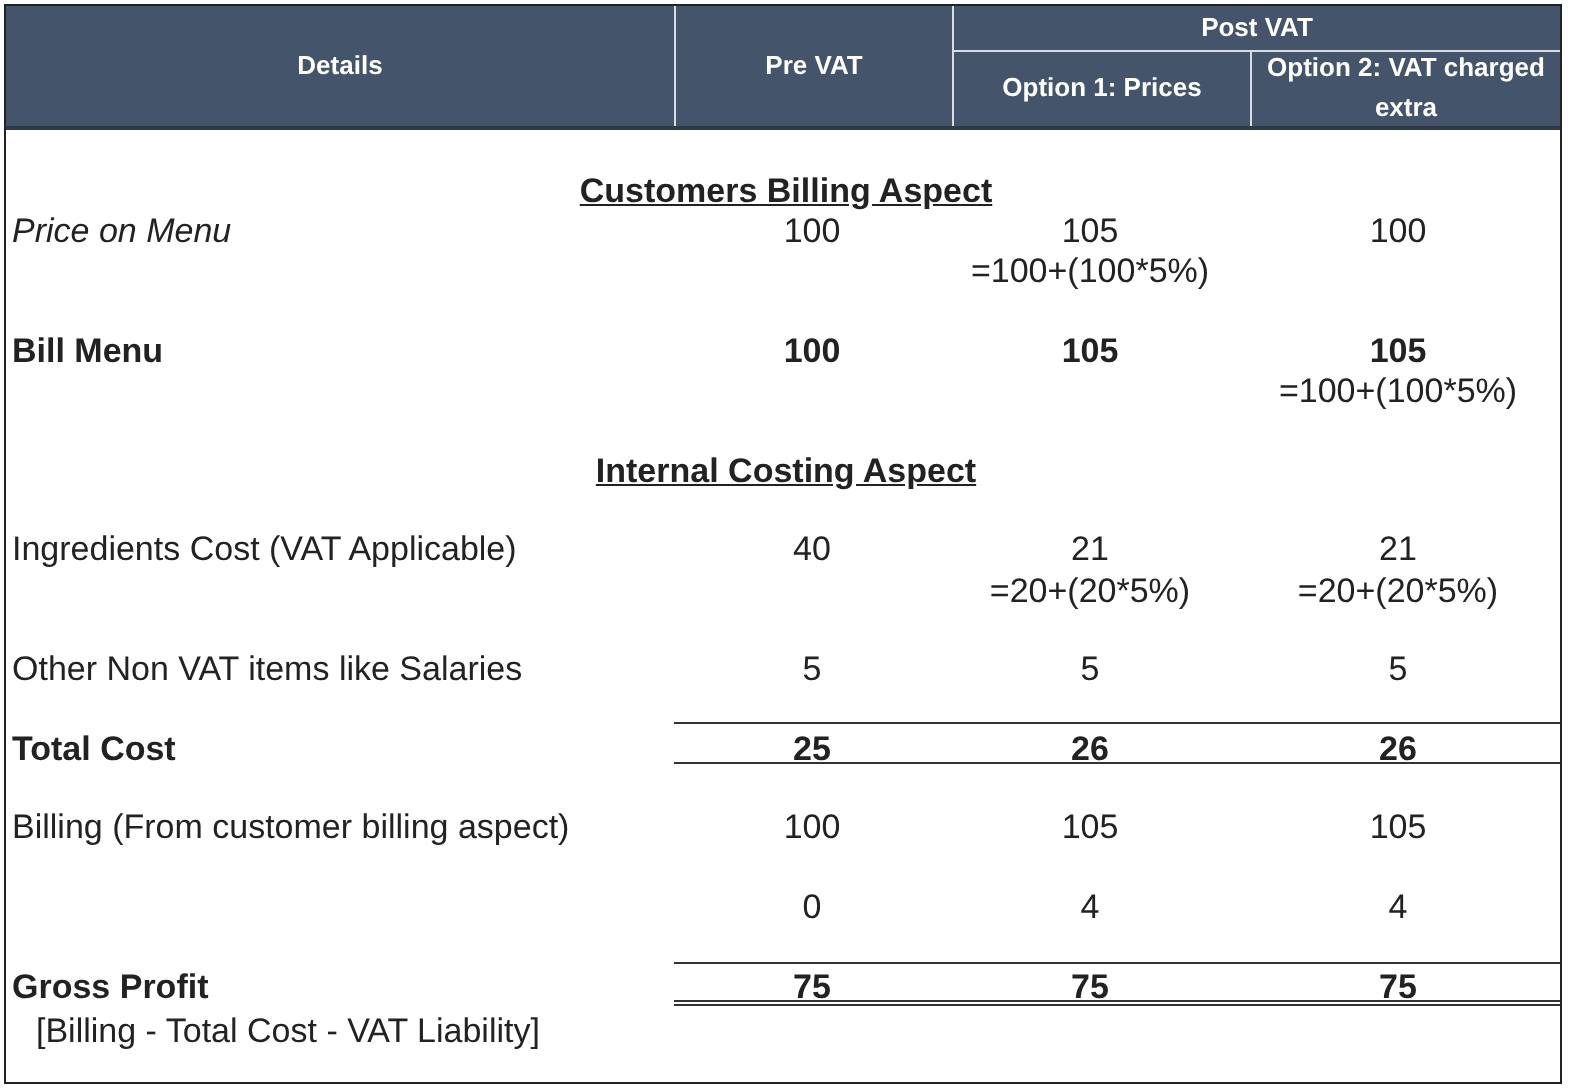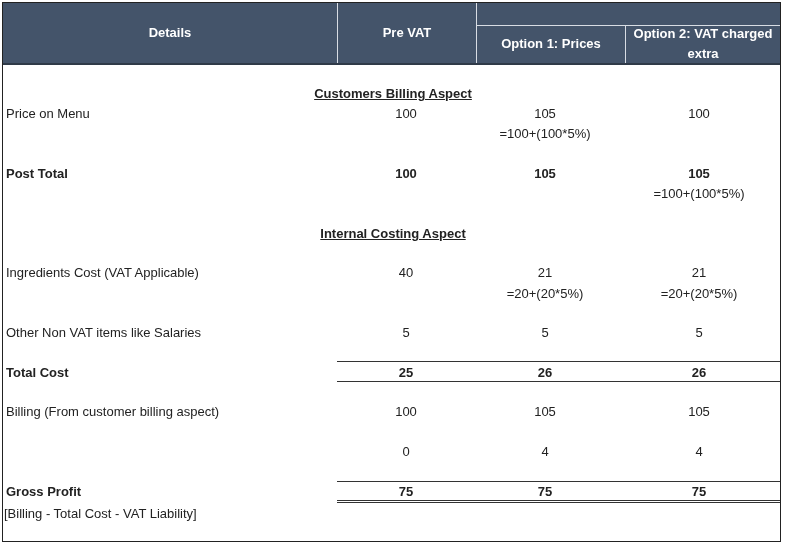--- a/index.html
+++ b/index.html
@@ -3,57 +3,58 @@
 <meta charset="utf-8">
 <style>
   html, body { margin: 0; padding: 0; background: #ffffff; }
   body { width: 786px; height: 546px; position: relative; overflow: hidden; font-family: "Liberation Sans", "DejaVu Sans", sans-serif; color: #222; }
   .frame { position: absolute; left: 2px; top: 2px; width: 779px; height: 540px; border: 1px solid #222; border-right: 1px solid #222; box-sizing: border-box; background: #fff; }
   .hdr { position: absolute; left: 0; top: 0; width: 777px; height: 60px; background: #44546a; color: #fff; font-weight: bold; font-size: 13px; }
   .hdr .cell { position: absolute; display: flex; align-items: center; justify-content: center; text-align: center; line-height: 20px; }
   .vline { position: absolute; top: 0; width: 1px; background: #d8dde4; }
   .hline { position: absolute; height: 1px; background: #d8dde4; }
   .hdr-bottom { position: absolute; left: 0; top: 60px; width: 777px; height: 2px; background: #2f3a48; }
-  .txt { position: absolute; font-size: 13px; white-space: nowrap; }
+  .txt { position: absolute; font-size: 17px; white-space: nowrap; }
   .b { font-weight: bold; }
   .c { text-align: center; transform: translateX(-50%); }
   .u { text-decoration: underline; font-weight: bold; }
   .rule { position: absolute; height: 1px; background: #333; }
 </style>
 </head>
 <body>
 
 <div class="frame">
 
   <div class="hdr">
     <div class="cell" style="left:0;top:0;width:334px;height:60px;">Details</div>
     <div class="vline" style="left:334px;height:60px;"></div>
     <div class="cell" style="left:335px;top:0;width:138px;height:60px;text-align:right;">Pre VAT</div>
     <div class="vline" style="left:473px;height:60px;"></div>
+    <div class="cell" style="left:474px;top:0;width:303px;height:22px;">Post VAT</div>
     <div class="hline" style="left:474px;top:22px;width:303px;"></div>
     <div class="cell" style="left:474px;top:22px;width:148px;height:38px;flex-direction:column;gap:28px;">
       <span>Option 1: Prices</span>
     </div>
     <div class="vline" style="left:622px;top:22px;height:38px;"></div>
     <div class="cell" style="left:623px;top:22px;width:154px;height:38px;flex-direction:column;">
       <span>Option 2: VAT charged</span>
       <span>extra</span>
     </div>
   </div>
   <div class="hdr-bottom"></div>
 
   <div class="txt u c" style="left:390px;top:83px;">Customers Billing Aspect</div>
 
-  <div class="txt" style="left:3px;top:103px;">Price on Menu</div>
+  <div class="txt" style="left:3px;top:103px;font-style:italic;">Price on Menu</div>
   <div class="txt c" style="left:403px;top:103px;">100</div>
   <div class="txt c" style="left:542px;top:103px;">105</div>
   <div class="txt c" style="left:542px;top:123px;">=100+(100*5%)</div>
   <div class="txt c" style="left:696px;top:103px;">100</div>
 
-  <div class="txt b" style="left:3px;top:163px;">Post Total</div>
+  <div class="txt b" style="left:3px;top:163px;">Bill Menu</div>
   <div class="txt b c" style="left:403px;top:163px;">100</div>
   <div class="txt b c" style="left:542px;top:163px;">105</div>
   <div class="txt b c" style="left:696px;top:163px;">105</div>
   <div class="txt c" style="left:696px;top:183px;">=100+(100*5%)</div>
 
   <div class="txt" style="left:3px;top:262px;">Ingredients Cost (VAT Applicable)</div>
 
   <div class="txt u c" style="left:390px;top:223px;">Internal Costing Aspect</div>
   <div class="txt c" style="left:403px;top:262px;">40</div>
   <div class="txt c" style="left:542px;top:262px;">21</div>
@@ -82,15 +83,15 @@
   <div class="txt c" style="left:542px;top:441px;">4</div>
   <div class="txt c" style="left:696px;top:441px;">4</div>
 
   <div class="rule" style="left:334px;top:478px;width:443px;"></div>
   <div class="txt b" style="left:3px;top:481px;">Gross Profit</div>
   <div class="txt b c" style="left:403px;top:481px;">75</div>
   <div class="txt b c" style="left:542px;top:481px;">75</div>
   <div class="txt b c" style="left:696px;top:481px;">75</div>
   <div class="rule" style="left:334px;top:497px;width:443px;"></div>
   <div class="rule" style="left:334px;top:499px;width:443px;"></div>
-  <div class="txt" style="left:1px;top:503px;">[Billing - Total Cost - VAT Liability]</div>
+  <div class="txt" style="left:15px;top:503px;">[Billing - Total Cost - VAT Liability]</div>
 
 </div>
 
 </body></html>

